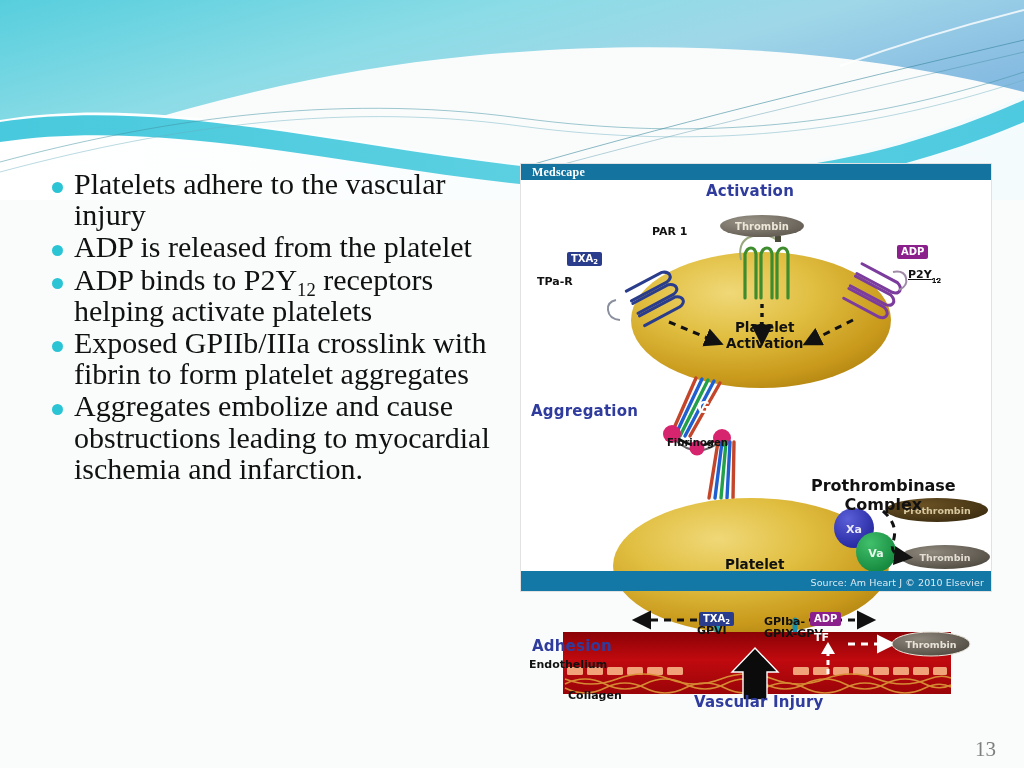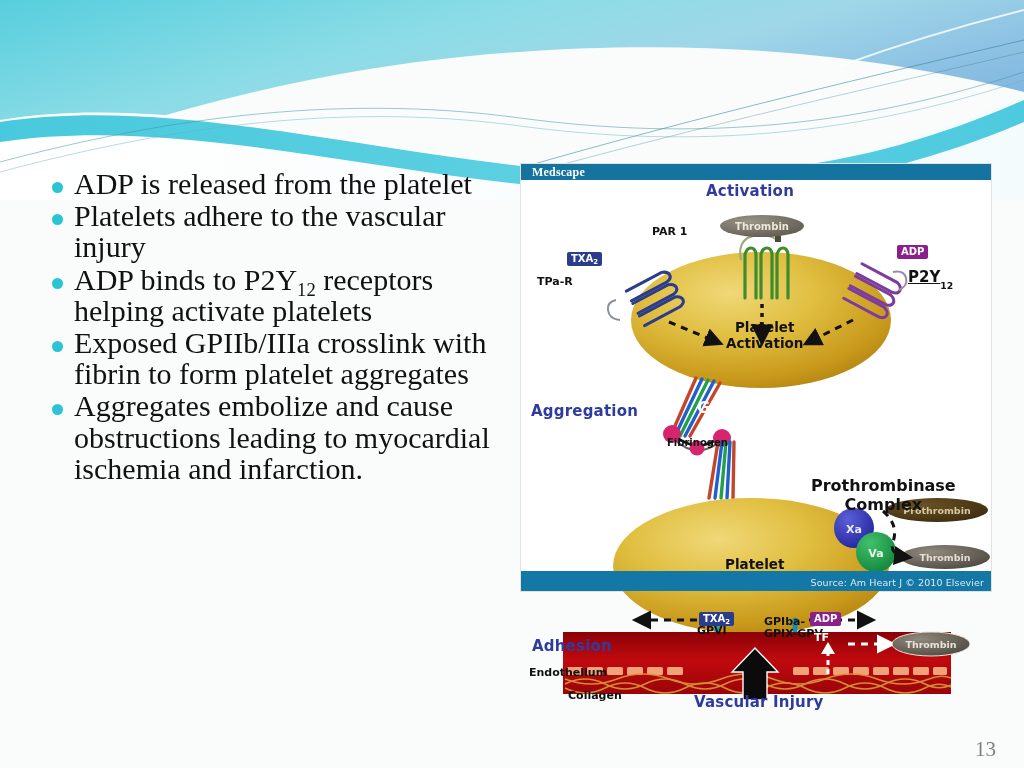--- a/index.html
+++ b/index.html
@@ -139,26 +139,26 @@
     <path d="M0,172 C150,132 330,100 520,126 C700,150 860,134 1024,80" stroke="#67AEBD" stroke-width="1" fill="none" opacity="0.45"></path>
 
     <path d="M1024,10 C960,26 900,44 840,66" stroke="#ffffff" stroke-width="2" fill="none" opacity="0.8"></path>
   </svg>
 
 
   <div id="bullets">
 
     <div class="bullet">
       <span class="bullet-dot"></span>
-      <span class="bullet-text">ADP is released from the platelet</span>
+      <span class="bullet-text">Platelets adhere to the vascular injury</span>
     </div>
 
     <div class="bullet">
       <span class="bullet-dot"></span>
-      <span class="bullet-text">Platelets adhere to the vascular injury</span>
+      <span class="bullet-text">ADP is released from the platelet</span>
     </div>
 
     <div class="bullet">
       <span class="bullet-dot"></span>
       <span class="bullet-text"><span>ADP binds to P2Y</span><sub>12</sub><span> receptors helping activate platelets</span></span>
     </div>
 
 
     <div class="bullet">
       <span class="bullet-dot"></span>
@@ -342,21 +342,21 @@
     <div class="figlabel section-head" style="left:185px;top:18px;">Activation</div>
 
     <div class="figlabel blk" style="left:131px;top:61px;font-size:11px;">PAR 1</div>
 
     <div class="chip" style="left:46px;top:88px;background:#2A3C8C;"><span>TXA</span><sub>2</sub></div>
 
     <div class="figlabel blk" style="left:16px;top:111px;font-size:11px;">TPa-R</div>
 
     <div class="chip" style="left:376px;top:81px;background:#8B1F8B;">ADP</div>
 
-    <div class="figlabel blk" style="left:387px;top:104px;font-size:15px;text-decoration:underline;"><span>P2Y</span><sub style="font-size:.62em;position:relative;top:.32em;">12</sub></div>
+    <div class="figlabel blk" style="left:387px;top:104px;font-size:11px;text-decoration:underline;"><span>P2Y</span><sub style="font-size:.62em;position:relative;top:.32em;">12</sub></div>
 
     <div class="figlabel blk" style="left:205px;top:155px;font-size:13.5px;text-align:center;">
       <div>Platelet</div>
       <div>Activation</div>
     </div>
 
     <div class="figlabel wht" style="left:136px;top:234px;font-size:16px;color:#ffffff;margin-left:40px;">GPIIb/IIIa</div>
 
     <div class="figlabel section-head" style="left:10px;top:238px;">Aggregation</div>
 
@@ -377,21 +377,21 @@
 
     <div class="figlabel blk" style="left:176px;top:460px;font-size:11px;">GPVI</div>
 
     <div class="figlabel blk" style="left:243px;top:452px;font-size:11px;line-height:1.12;">
       <div>GPIba-</div>
       <div>GPIX-GPV</div>
     </div>
 
     <div class="figlabel wht" style="left:293px;top:467px;font-size:11px;color:#ffffff;">TF</div>
 
-    <div class="figlabel blk" style="left:8px;top:494px;font-size:11px;margin-top:8px;">Endothelium</div>
+    <div class="figlabel blk" style="left:8px;top:494px;font-size:11px;">Endothelium</div>
 
     <div class="figlabel blk" style="left:47px;top:525px;font-size:11px;">Collagen</div>
 
     <div class="figlabel section-head" style="left:173px;top:529px;">Vascular Injury</div>
 
     <div class="fig-bar" id="fig-bar-bottom"></div>
     <div id="fig-source">Source: Am Heart J © 2010 Elsevier</div>
 
   </div>
 

